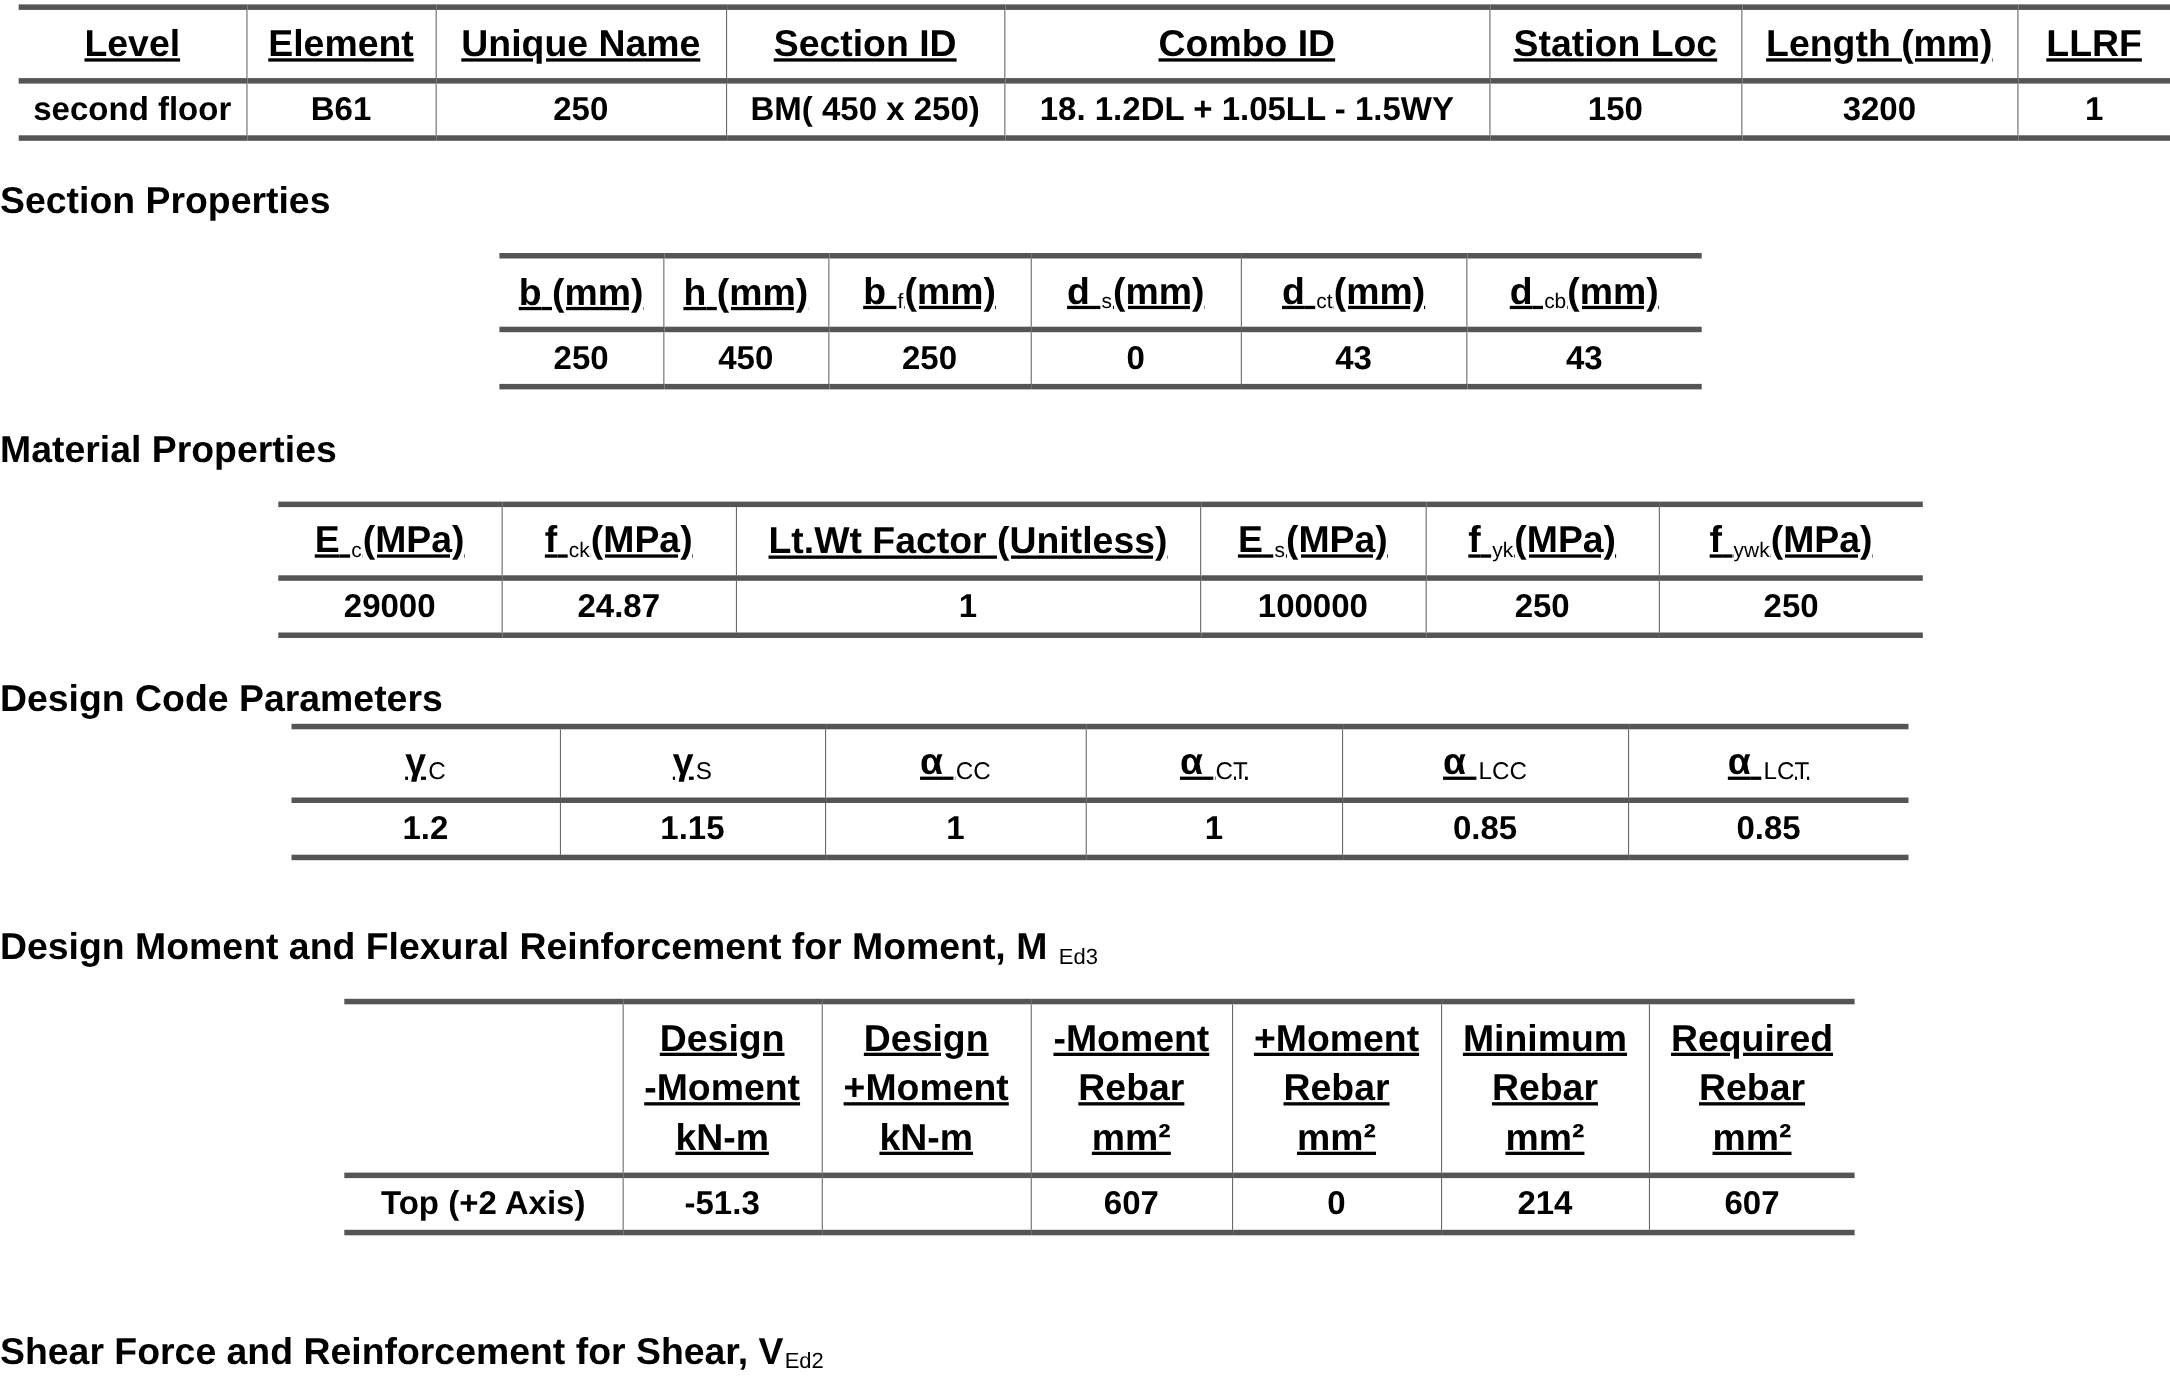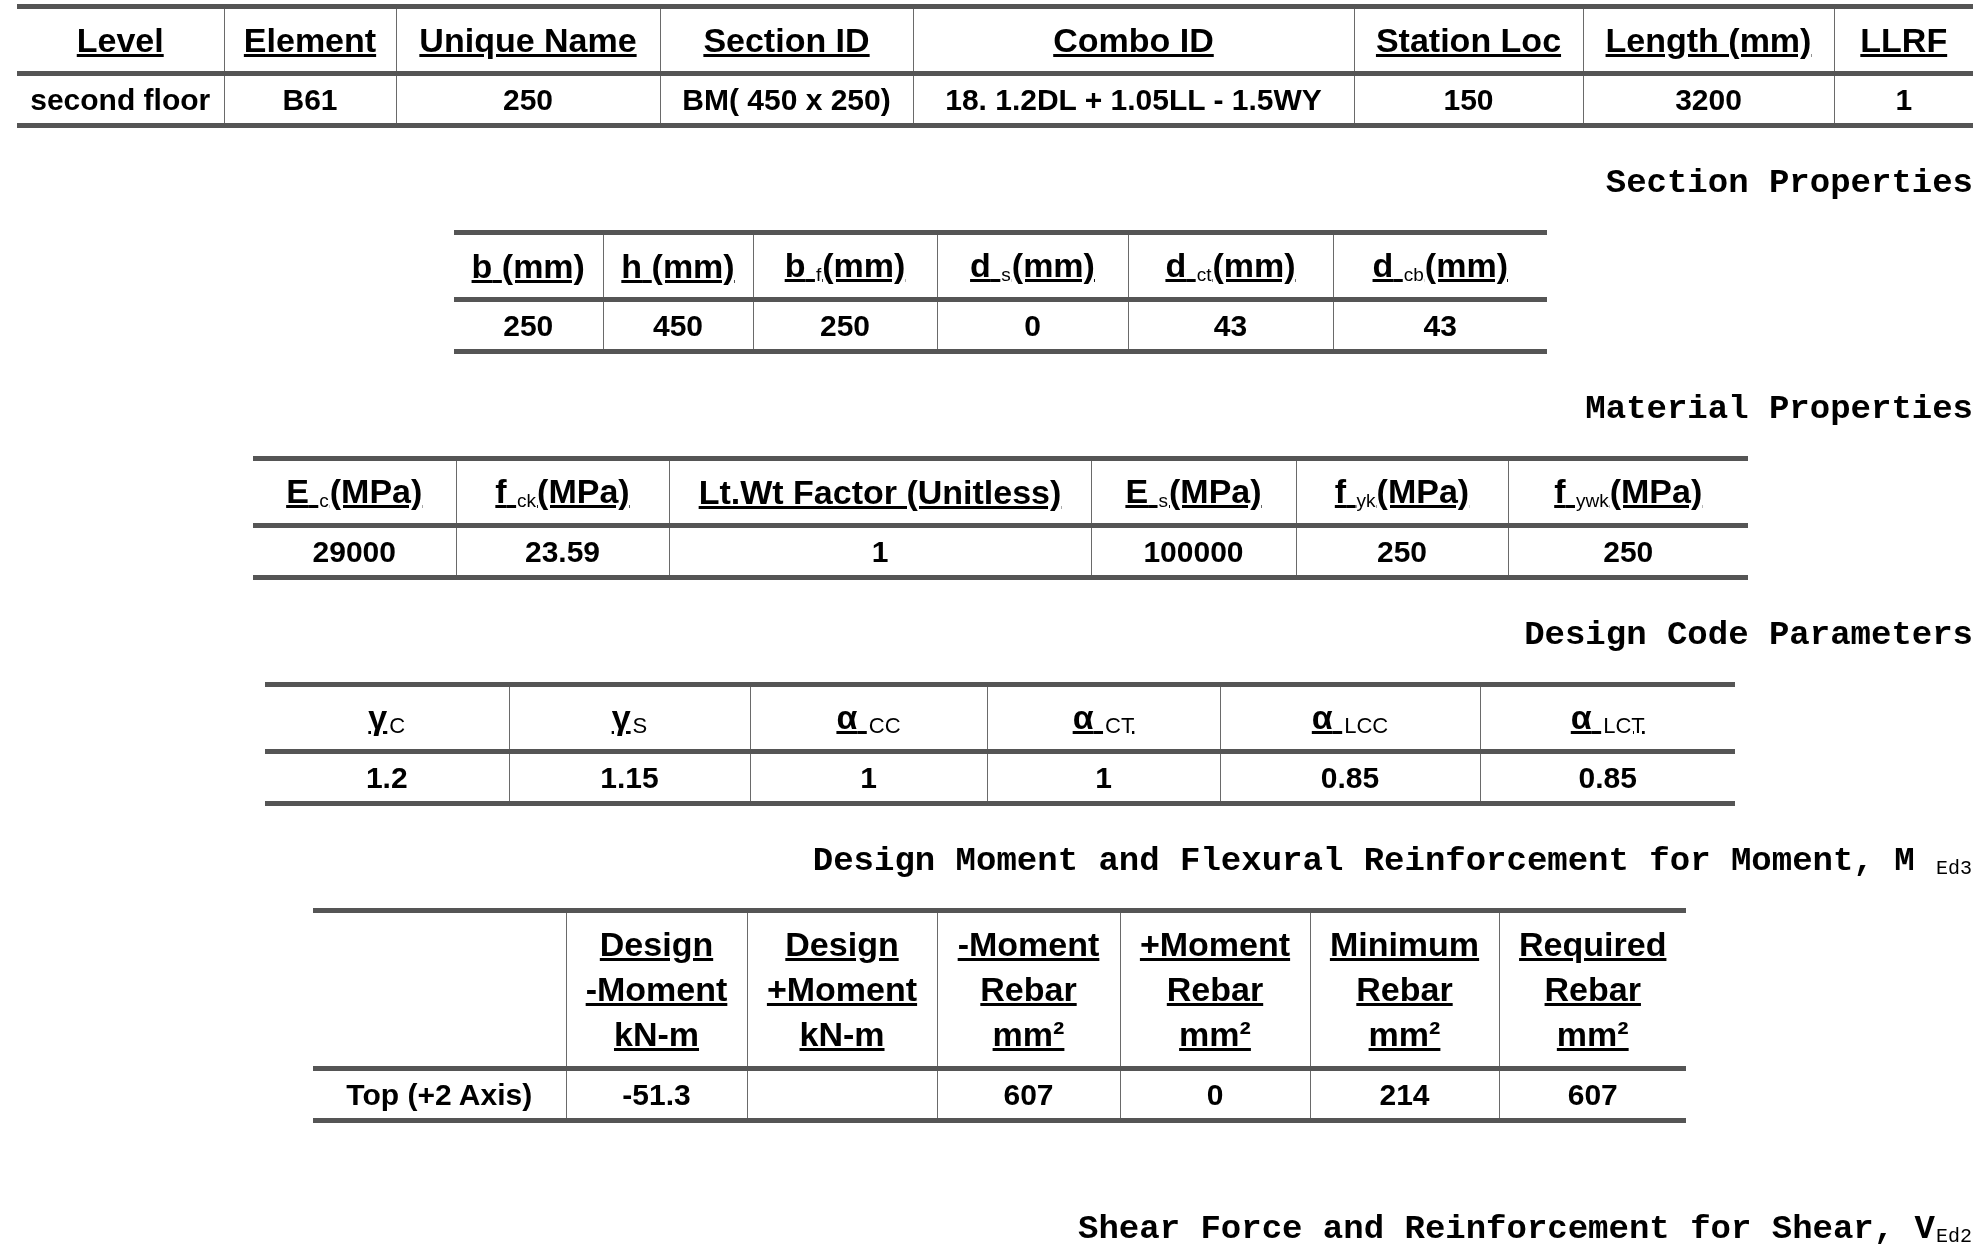--- a/index.html
+++ b/index.html
@@ -10,21 +10,21 @@
          border-left:1px solid #6a6a6a; border-right:1px solid #6a6a6a; overflow:hidden; white-space:nowrap; }
   table tr > *:first-child { border-left:none; }
   table tr > *:last-child { border-right:none; }
   table thead tr:first-child th { border-top:5px solid #555555;text-decoration:underline; }
   table thead tr:last-child th { border-bottom:5px solid #555555; }
   table tbody tr:last-child td { border-bottom:5px solid #555555; }
   table tbody tr + tr td { border-top:2px solid #555555; }
   th { font-weight:bold; font-size:34px; }
   td { font-size:30px; font-weight:bold; }
   sub { font-size:19px; font-weight:normal; vertical-align:-4px; margin:0 1px; }
-  .title { position:absolute; left:0; width:1973px; text-align:right; font-weight:bold; font-size:34px;font-family:Liberation Mono, monospace; }
+  .title { position:absolute; left:0; width:1973px; text-align:left; font-weight:bold; font-size:34px; }
   .title sub { font-size:20px;margin-top:32px; }
   .greek { font-weight:bold; font-size:34px; }
   .gsub { font-size:22px; font-weight:normal; vertical-align:-4px; margin-left:2px; }
   .mhead th { white-space:normal; line-height:45px; }
 </style>
 </head>
 <body>
 
 <table style="left:17px; top:4px; width:1956px;">
   <colgroup>
@@ -111,31 +111,31 @@
       <th><span>f</span> <sub>ck</sub><span>(MPa)</span></th>
       <th>Lt.Wt Factor (Unitless)</th>
       <th><span>E</span> <sub>s</sub><span>(MPa)</span></th>
       <th><span>f</span> <sub>yk</sub><span>(MPa)</span></th>
       <th><span>f</span> <sub>ywk</sub><span>(MPa)</span></th>
     </tr>
   </thead>
   <tbody>
     <tr style="height:52px">
       <td>29000</td>
-      <td>23.59</td>
+      <td>24.87</td>
       <td>1</td>
       <td>100000</td>
       <td>250</td>
       <td>250</td>
     </tr>
   </tbody>
 </table>
 
 <div class="title" style="top:616px;">Design Code Parameters</div>
-<table style="left:265px; top:682px; width:1470px;">
+<table style="left:265px; top:658px; width:1470px;">
   <colgroup>
     <col style="width:244px">
       <col style="width:241px">
       <col style="width:237px">
     <col style="width:233px">
       <col style="width:260px">
       <col style="width:255px">
   </colgroup>
   <thead>
     <tr style="height:67px">

